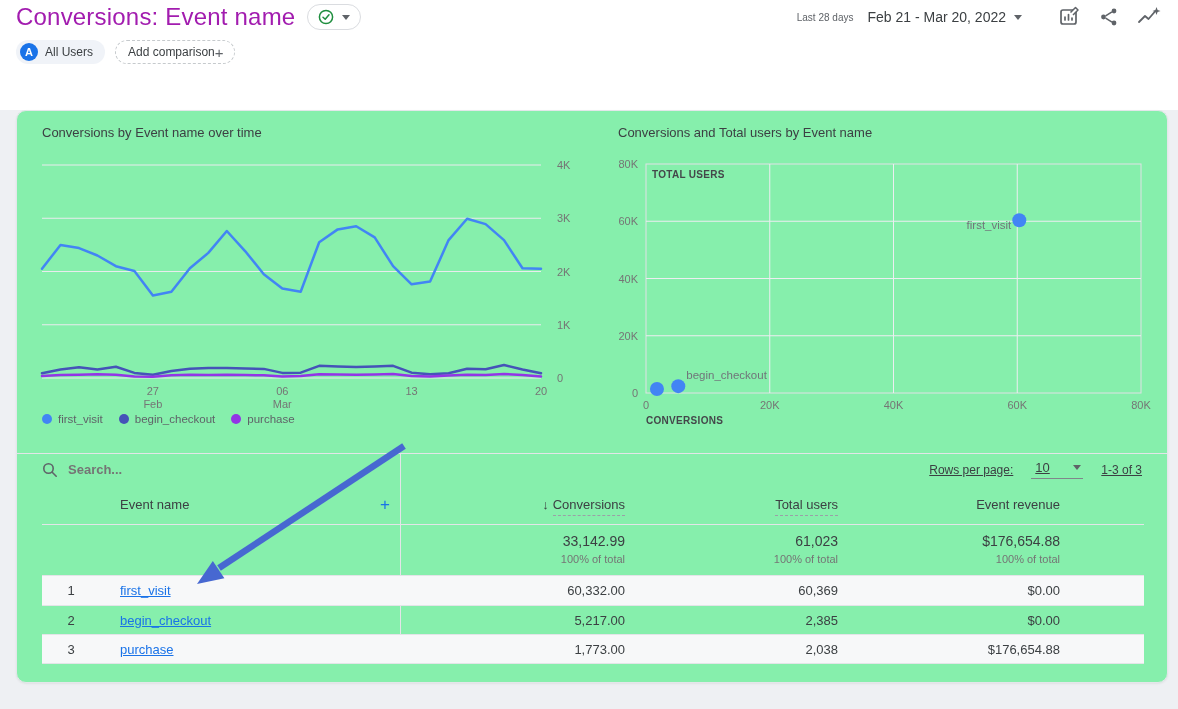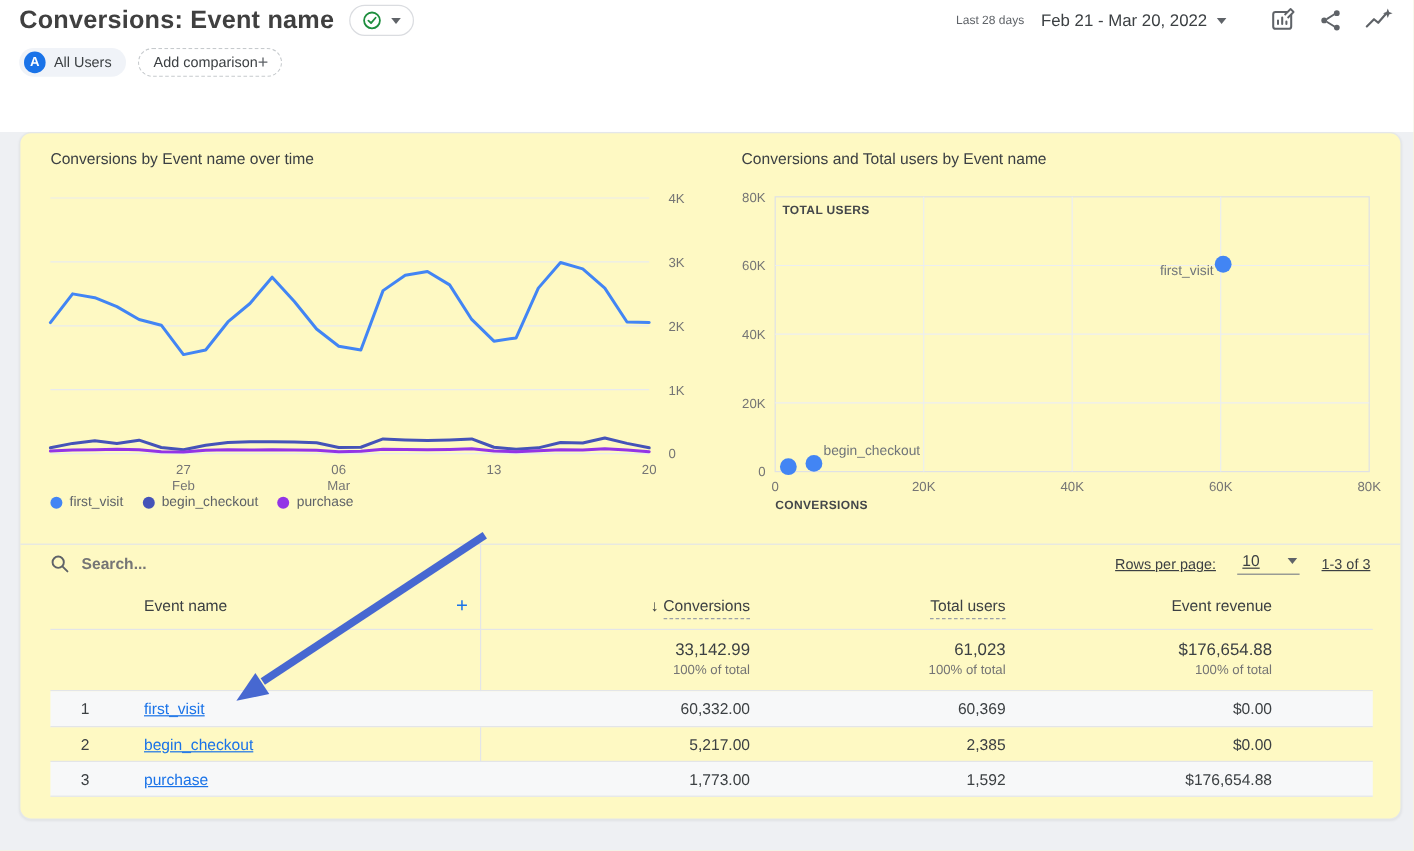--- a/index.html
+++ b/index.html
@@ -7,34 +7,34 @@
   body {
     position:relative;
     background:#eef0f3;
     font-family:"Liberation Sans", sans-serif;
     color:#3c4043;
     overflow:hidden;
   }
   
   .topbar { position:absolute; left:0; top:0; width:1178px; height:110px; background:#fff; }
   .title-row { position:absolute; left:16px; top:2px; display:flex; align-items:center; gap:12px; height:30px; }
-  .page-title { font-size:21px; font-weight:700; color:#404040; letter-spacing:.2px; }
+  .page-title { font-size:24px; font-weight:400; color:#a21caf; letter-spacing:.2px; }
   .verified-pill { display:inline-flex; align-items:center; gap:8px; border:1px solid #dadce0; border-radius:16px; padding:4px 10px; background:#fff; cursor:pointer; }
   .caret { width:0; height:0; border-left:4px solid transparent; border-right:4px solid transparent; border-top:5px solid #5f6368; display:inline-block; }
   .topbar-right { position:absolute; right:16px; top:4px; display:flex; align-items:center; gap:14px; }
   .date-preset { font-size:10px; color:#5f6368; }
   .date-range { font-size:14px; font-weight:500; color:#3c4043; display:flex; align-items:center; gap:8px; cursor:pointer; }
   .icon-btn { width:26px; height:26px; display:flex; align-items:center; justify-content:center; cursor:pointer; }
   .chips-row { position:absolute; left:16px; top:40px; display:flex; align-items:center; gap:10px; }
   .chip { display:inline-flex; align-items:center; gap:7px; height:24px; border-radius:13px; padding:0 12px 0 4px; background:#f0f3f8; font-size:12px; color:#3c4043; cursor:pointer; }
   .chip .avatar { width:18px; height:18px; border-radius:50%; background:#1a73e8; color:#fff; font-size:11px; font-weight:700; display:flex; align-items:center; justify-content:center; }
   .chip-add { display:inline-flex; align-items:center; gap:0; height:24px; border-radius:13px; padding:0 10px 0 12px; border:1px dashed #c6cacd; font-size:12px; color:#3c4043; cursor:pointer; }
   .chip-add .plus { color:#5f6368; font-size:15px; line-height:1; }
   
-  .card { position:absolute; left:16px; top:110px; width:1152px; height:573px; background:#fef9c3; border:1px solid #e4e7ea; border-radius:10px; box-shadow:0 1px 2px rgba(60,64,67,.08); }
+  .card { position:absolute; left:16px; top:110px; width:1152px; height:573px; background:#86efac; border:1px solid #e4e7ea; border-radius:10px; box-shadow:0 1px 2px rgba(60,64,67,.08); }
   .chart-title { position:absolute; top:14px; font-size:13px; color:#3c4043; }
   .chart-title.left { left:25px; }
   .chart-title.right { left:601px; }
   svg text { font-family:"Liberation Sans", sans-serif; }
   #linechart { position:absolute; left:0; top:30px; }
   #scatter  { position:absolute; left:585px; top:30px; }
   .legend { position:absolute; left:25px; top:302px; display:flex; gap:16px; align-items:center; }
   .legend-item { display:flex; align-items:center; gap:6px; font-size:11.5px; color:#5f6368; }
   .legend-item .dot { width:10px; height:10px; border-radius:50%; }
   
@@ -260,21 +260,21 @@
       <div class="name"><a>begin_checkout</a></div>
       <div class="val">5,217.00</div>
       <div class="val">2,385</div>
       <div class="val">$0.00</div>
       <div></div>
     </div>
     <div class="tgrid trow shaded r29">
       <div class="idx">3</div>
       <div class="name"><a>purchase</a></div>
       <div class="val">1,773.00</div>
-      <div class="val">1,592</div>
+      <div class="val">2,038</div>
       <div class="val">$176,654.88</div>
       <div></div>
     </div>
   </div>
 </div>
 
 <svg id="arrow-overlay">
   <path id="arrow-line" d="M404 446 L219 568" stroke-width="6.5" fill="none" stroke="#4768d1"></path>
   <polygon id="arrow-head" points="197,584 224.4,578.3 212.8,560.9" fill="#4768d1"></polygon>
 </svg>

